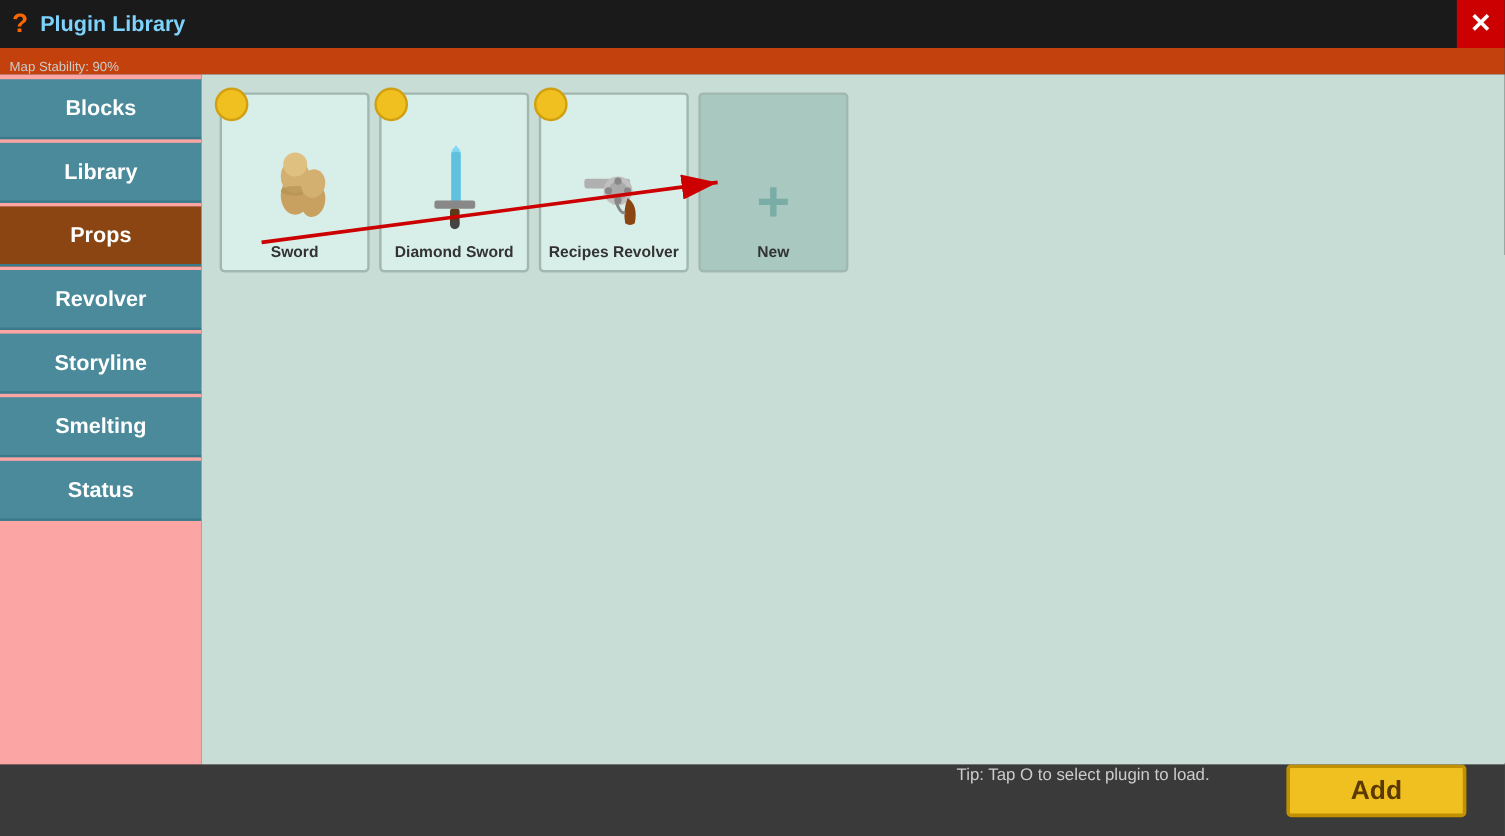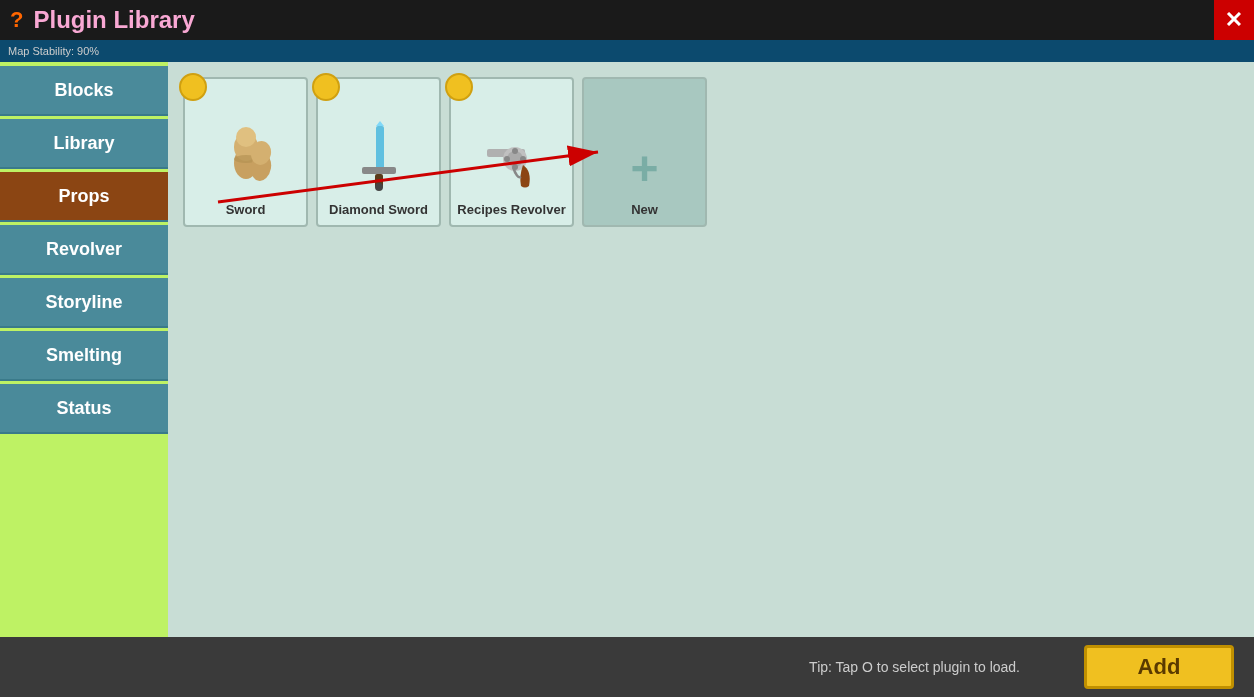--- a/index.html
+++ b/index.html
@@ -21,63 +21,63 @@
       padding: 0 10px;
       position: relative;
     }
     #header-question {
       color: #ff6600;
       font-size: 22px;
       font-weight: bold;
       margin-right: 10px;
     }
     #header-title {
-      color: #f9a8d4;
-      font-size: 24px;
+      color: #7dd3fc;
+      font-size: 18px;
       font-weight: bold;
     }
     #header-close {
       position: absolute;
       right: 0;
       top: 0;
       width: 40px;
       height: 40px;
       background: #cc0000;
       display: flex;
       align-items: center;
       justify-content: center;
       color: white;
       font-size: 22px;
       font-weight: bold;
       cursor: pointer;
     }
     #breadcrumb-bar {
       width: 100%;
       height: 22px;
-      background: #0c4a6e;
-      display: flex;
-      align-items: center;
+      background: #c2410c;
+      display: flex;
+      align-items: flex-end;
       padding: 0 8px;
     }
     #breadcrumb-text {
       color: #ccc;
       font-size: 11px;
     }
 
     
     #main {
       display: flex;
       width: 100%;
       height: calc(697px - 62px - 60px);
     }
 
     
     #sidebar {
       width: 168px;
-      background: #bef264;
+      background: #fca5a5;
       display: flex;
       flex-direction: column;
       padding-top: 4px;
       gap: 3px;
     }
     .sidebar-item {
       height: 50px;
       display: flex;
       align-items: center;
       justify-content: center;
@@ -167,23 +167,23 @@
       height: 100%;
       pointer-events: none;
     }
 
     
     #bottom-bar {
       width: 100%;
       height: 60px;
       background: #3a3a3a;
       display: flex;
-      align-items: center;
+      align-items: flex-start;
       justify-content: flex-end;
-      padding: 0 20px;
+      padding: 0 32px;
       gap: 20px;
     }
     #tip-text {
       color: #cccccc;
       font-size: 14px;
     }
     #add-button {
       width: 150px;
       height: 44px;
       background: #f0c020;

